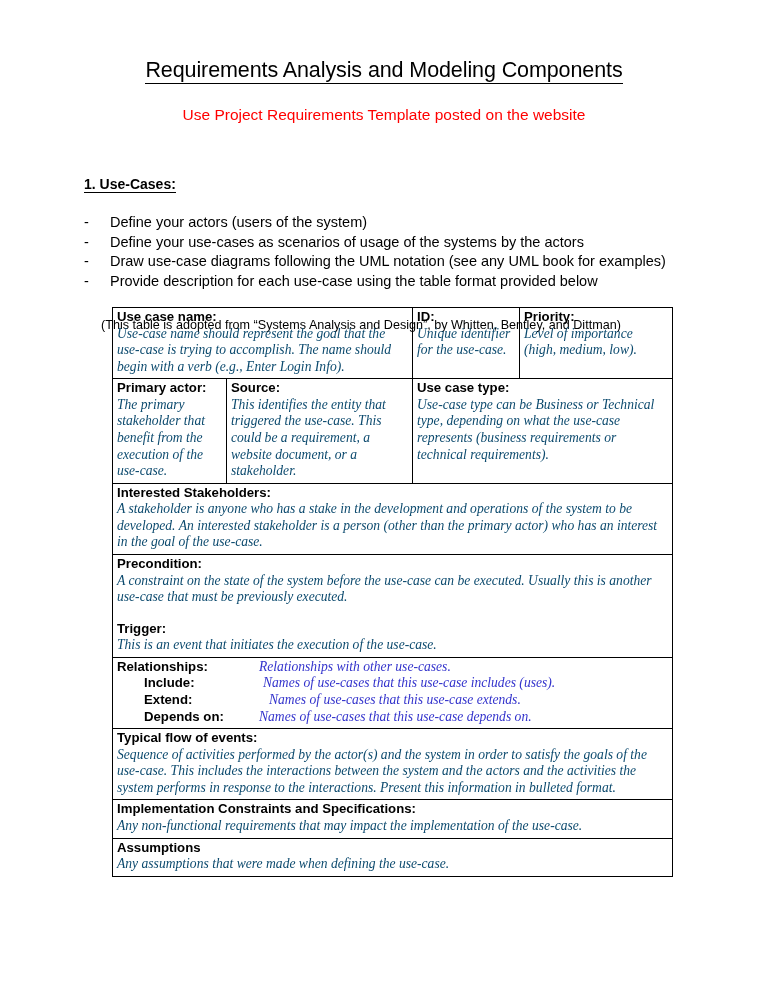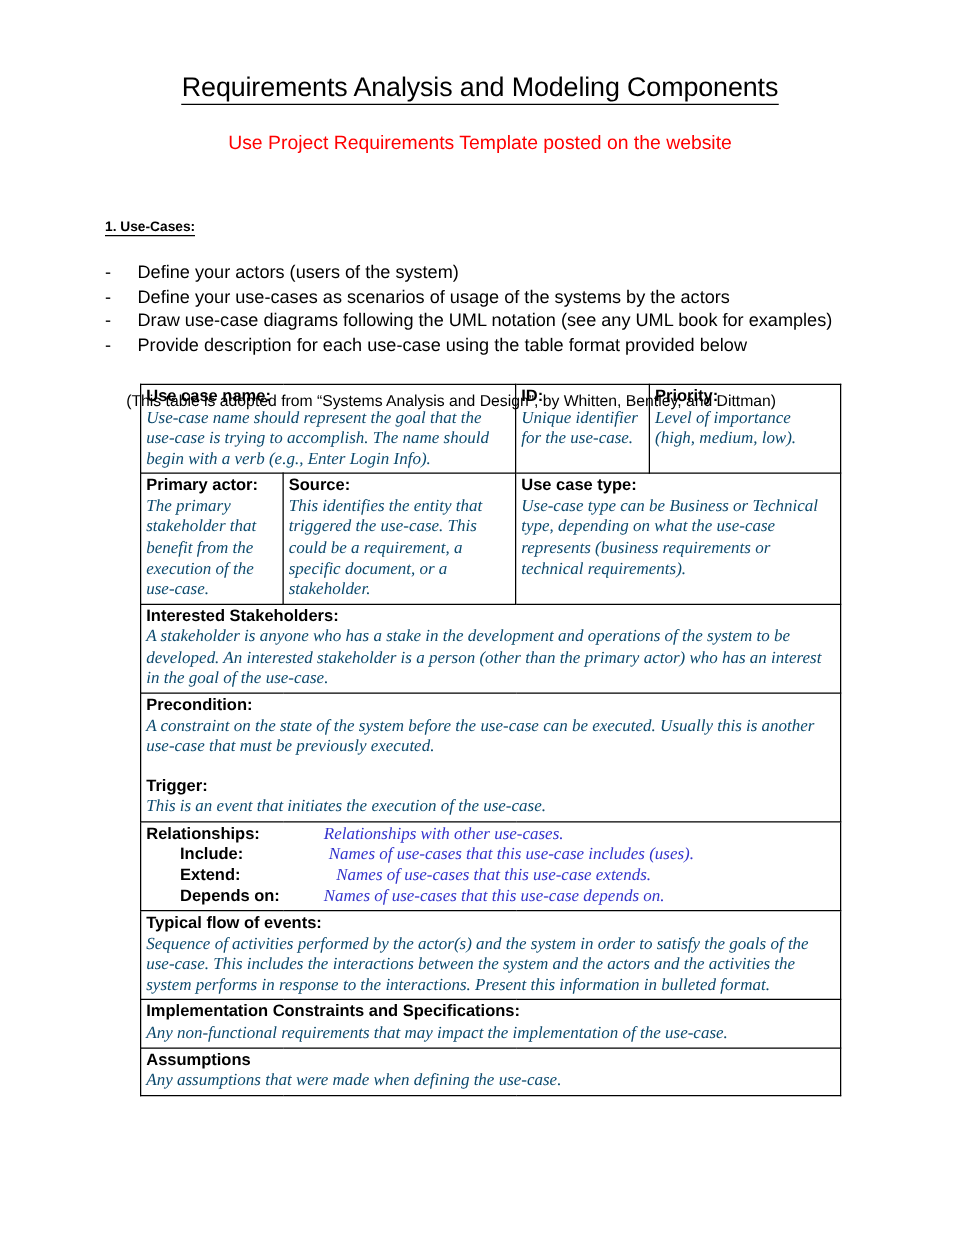--- a/index.html
+++ b/index.html
@@ -42,21 +42,21 @@
     font-size: 15.5px;
     color: #ff0000;
     margin: 0;
     padding-top: 23px;
   }
 
   
   .section-heading {
     margin: 0;
     padding: 52px 16px 0 84px;
-    font-size: 11px;
+    font-size: 14px;
     font-weight: bold;
   }
   .section-heading span.u {
     border-bottom: 1.4px solid #000;
     padding-bottom: 0px;
   }
 
   .bullets {
     margin: 0;
     padding: 21px 0 0 84px;
@@ -196,21 +196,21 @@
       </td>
     </tr>
 
     <tr>
       <td>
         <div class="lbl">Primary actor:</div>
         <div class="desc">The primary stakeholder that benefit from the execution of the use-case.</div>
       </td>
       <td>
         <div class="lbl">Source:</div>
-        <div class="desc">This identifies the entity that triggered the use-case. This could be a requirement, a specific document, or a stakeholder.</div>
+        <div class="desc">This identifies the entity that triggered the use-case. This could be a requirement, a website document, or a stakeholder.</div>
       </td>
       <td colspan="2">
         <div class="lbl">Use case type:</div>
         <div class="desc">Use-case type can be Business or Technical type, depending on what the use-case represents (business requirements or technical requirements).</div>
       </td>
     </tr>
 
     <tr>
       <td colspan="4">
         <div class="lbl">Interested Stakeholders:</div>

